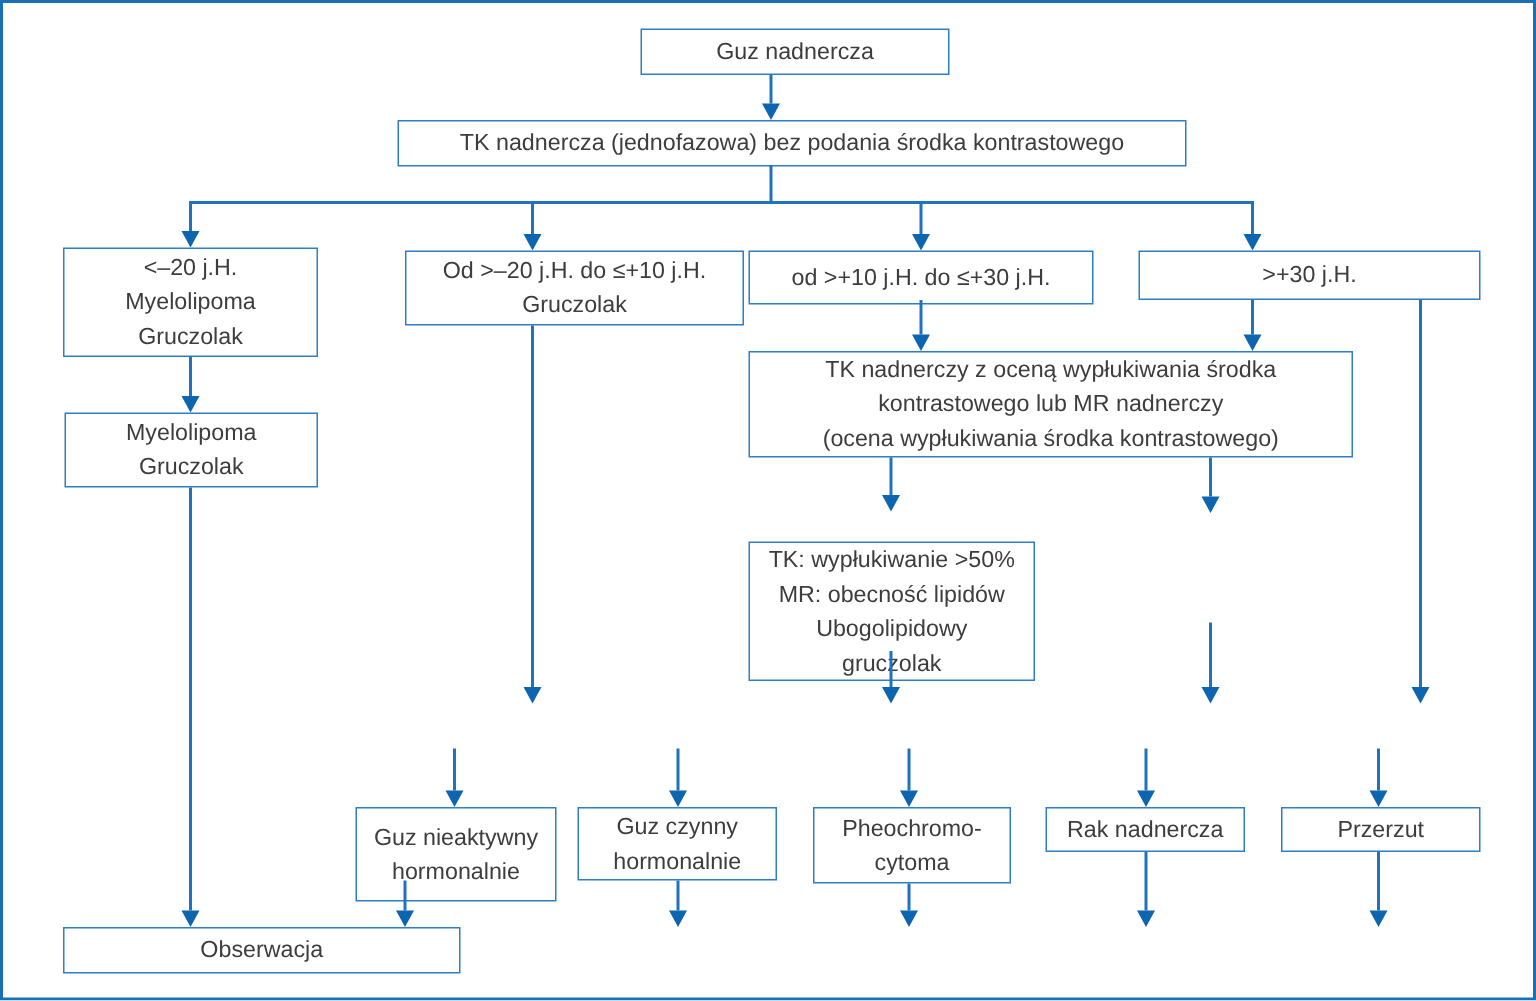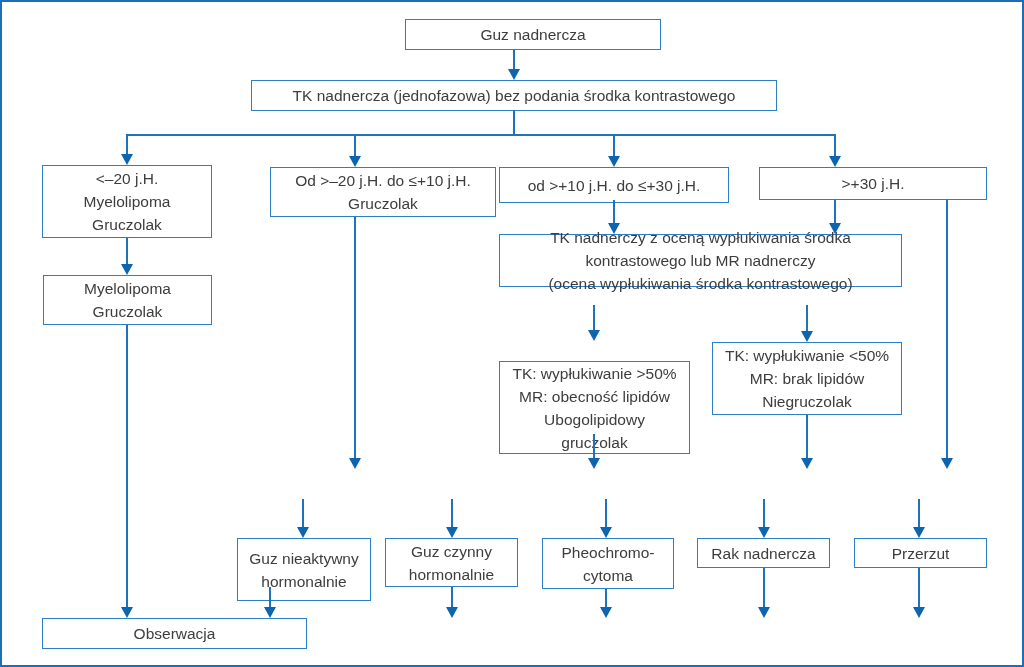--- a/index.html
+++ b/index.html
@@ -35,25 +35,25 @@
     border-left: 6px solid transparent;
     border-right: 6px solid transparent;
     border-top: 11px solid #0d65b0;
   }
 </style>
 </head>
 <body>
 
 <div id="stage">
 
-  <div class="node" style="left:403px; top:17px;  width:256px; height:31px;">
+  <div class="node" style="left:425px; top:17px;  width:206px; height:31px;">
       <span class="lbl">Guz nadnercza</span>
     </div>
 
-  <div class="node" style="left:249px; top:78px;  width:526px; height:31px;">
+  <div class="node" style="left:263px; top:78px;  width:526px; height:31px;">
       <span class="lbl">TK nadnercza (jednofazowa) bez podania środka kontrastowego</span>
     </div>
 
   <div class="node" style="left:40px;  top:163px; width:170px; height:73px;">
       <span class="lbl">&lt;–20 j.H.
 Myelolipoma
 Gruczolak</span>
     </div>
 
   <div class="node" style="left:240px; top:165px; width:226px; height:50px;margin-left:28px;">
@@ -67,38 +67,33 @@
 
   <div class="node" style="left:757px; top:165px; width:228px; height:33px;">
       <span class="lbl">&gt;+30 j.H.</span>
     </div>
 
   <div class="node" style="left:41px;  top:273px; width:169px; height:50px;">
       <span class="lbl">Myelolipoma
 Gruczolak</span>
     </div>
 
-  <div class="node" style="left:497px; top:232px; width:403px; height:53px;">
+  <div class="node" style="left:497px; top:232px; width:403px; height:71px;">
       <span class="lbl">TK nadnerczy z oceną wypłukiwania środka
 kontrastowego lub MR nadnerczy
 (ocena wypłukiwania środka kontrastowego)</span>
     </div>
 
   <div class="node" style="left:497px; top:339px; width:191px; height:93px;margin-top:20px;">
       <span class="lbl">TK: wypłukiwanie &gt;50%
 MR: obecność lipidów
 Ubogolipidowy
 gruczolak</span>
     </div>
 
-  <div class="node" style="left:710px; top:340px; width:190px; height:73px;">
-      <span class="lbl">TK: wypłukiwanie &lt;50%
-MR: brak lipidów
-Niegruczolak</span>
-    </div>
 
 
   <div class="node" style="left:235px; top:536px; width:134px; height:63px;">
       <span class="lbl">Guz nieaktywny
 hormonalnie</span>
     </div>
 
   <div class="node" style="left:383px; top:536px; width:133px; height:49px;">
       <span class="lbl">Guz czynny
 hormonalnie</span>

